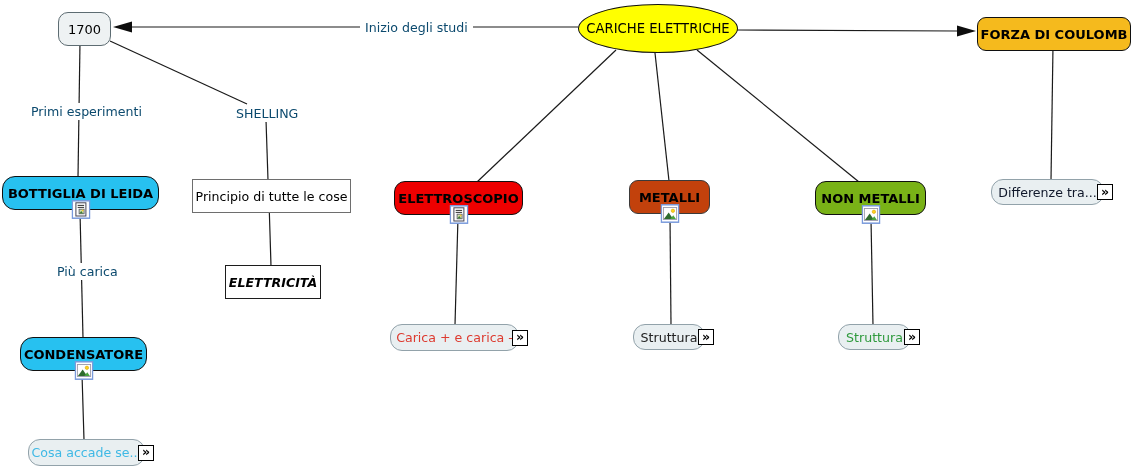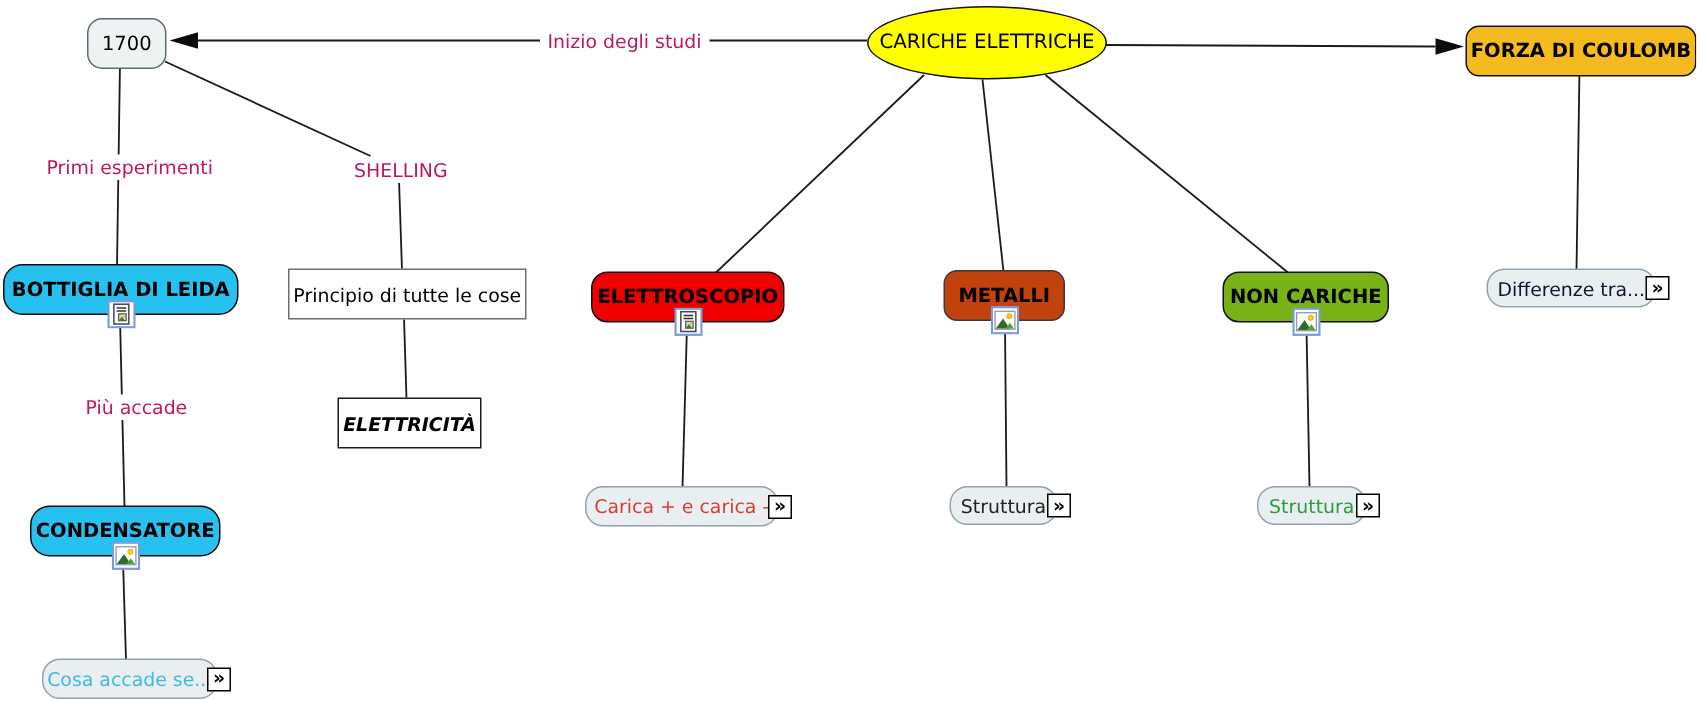--- a/index.html
+++ b/index.html
@@ -5,21 +5,21 @@
   * { box-sizing: border-box; }
   html,body { margin:0; padding:0; background:#fff; }
   body { font-family:"DejaVu Sans","Liberation Sans",sans-serif; }
   #canvas { position:relative; width:1131px; height:467px; background:#ffffff; overflow:hidden; }
 
   #edges { position:absolute; left:0; top:0; z-index:0; }
   #edges line { stroke:#1a1a1a; stroke-width:1.2; }
   #edges polygon { fill:#0d0d0d; }
 
   .linklabel { position:absolute; z-index:1; background:#ffffff; padding:1px 5px;
-               font-size:12.6px; color:#be185d; white-space:nowrap; }
+               font-size:12.6px; color:#0c4a6e; white-space:nowrap; }
 
   .node { position:absolute; z-index:2; display:flex; align-items:center; justify-content:center;
           font-size:13px; font-weight:bold; color:#000; border:1.8px solid #101010;
           border-radius:11px; white-space:nowrap; padding:16px 4px; }
   .ellipse { border-radius:50%; font-weight:normal; font-size:13.2px; }
   .n-year { font-weight:normal; border:1.6px solid #5d6c72; border-radius:10px; }
   .plain { border-radius:0; font-weight:normal; font-size:12.6px; border:1.5px solid #6e6e6e; background:#fff; }
   .italicbox { border-radius:0; font-style:italic; font-size:12.6px; border:1.7px solid #1c1c1c; background:#fff; }
 
   .subnode { position:absolute; z-index:2; display:flex; align-items:center; justify-content:center;
@@ -56,21 +56,21 @@
     <line x1="458" y1="217" x2="455" y2="325"></line>
     <line x1="670" y1="217" x2="671" y2="325"></line>
     <line x1="871" y1="219" x2="873" y2="325"></line>
     <polygon points="113,27 132,21.5 132,32.5"></polygon>
     <polygon points="976,31 957,25.5 957,36.5"></polygon>
   </svg>
 
   <div class="linklabel" style="left:360px; top:19px;">Inizio degli studi</div>
   <div class="linklabel" style="left:26px; top:103px;">Primi esperimenti</div>
   <div class="linklabel" style="left:231px; top:105px;">SHELLING</div>
-  <div class="linklabel" style="left:52px; top:263px;">Più accade</div>
+  <div class="linklabel" style="left:52px; top:263px;">Più carica</div>
 
   <div class="node ellipse" style="left: 578px; top: 4px; width: 160px; height: 49px; background: rgb(255, 255, 0);">
     <span>CARICHE ELETTRICHE</span>
   </div>
 
   <div class="node n-year" style="left: 58px; top: 12px; width: 53px; height: 30px; background: rgb(238, 242, 243);">
     <span>1700</span>
   </div>
 
   <div class="node" style="left: 2px; top: 176px; width: 157px; height: 32px; border-radius: 13px; background: rgb(39, 193, 240);">
@@ -122,21 +122,21 @@
         <rect x="0.8" y="0.8" width="17.4" height="17.4" fill="#ffffff" stroke="#7a9bdc" stroke-width="1.5"></rect>
         <rect x="2.9" y="3.5" width="13.2" height="12" fill="#fefefe" stroke="#99a" stroke-width="0.9"></rect>
         <circle cx="12.4" cy="6.8" r="1.7" fill="#ffd21e" stroke="#d8a400" stroke-width="0.6"></circle>
         <path d="M3.4 15 L8.2 8.4 L12.6 15 Z" fill="#2e6b2e"></path>
         <path d="M9.8 15 L12.8 11.2 L15.4 15 Z" fill="#49a33c"></path>
       </svg>
     </span>
   </div>
 
   <div class="node" style="left: 815px; top: 181px; width: 111px; height: 28px; background: rgb(121, 178, 23);">
-    <span>NON CARICHE</span>
+    <span>NON METALLI</span>
     <span class="resicon">
       <svg viewBox="0 0 19 19">
         <rect x="0.8" y="0.8" width="17.4" height="17.4" fill="#ffffff" stroke="#7a9bdc" stroke-width="1.5"></rect>
         <rect x="2.9" y="3.5" width="13.2" height="12" fill="#fefefe" stroke="#99a" stroke-width="0.9"></rect>
         <circle cx="12.4" cy="6.8" r="1.7" fill="#ffd21e" stroke="#d8a400" stroke-width="0.6"></circle>
         <path d="M3.4 15 L8.2 8.4 L12.6 15 Z" fill="#2e6b2e"></path>
         <path d="M9.8 15 L12.8 11.2 L15.4 15 Z" fill="#49a33c"></path>
       </svg>
     </span>
   </div>

